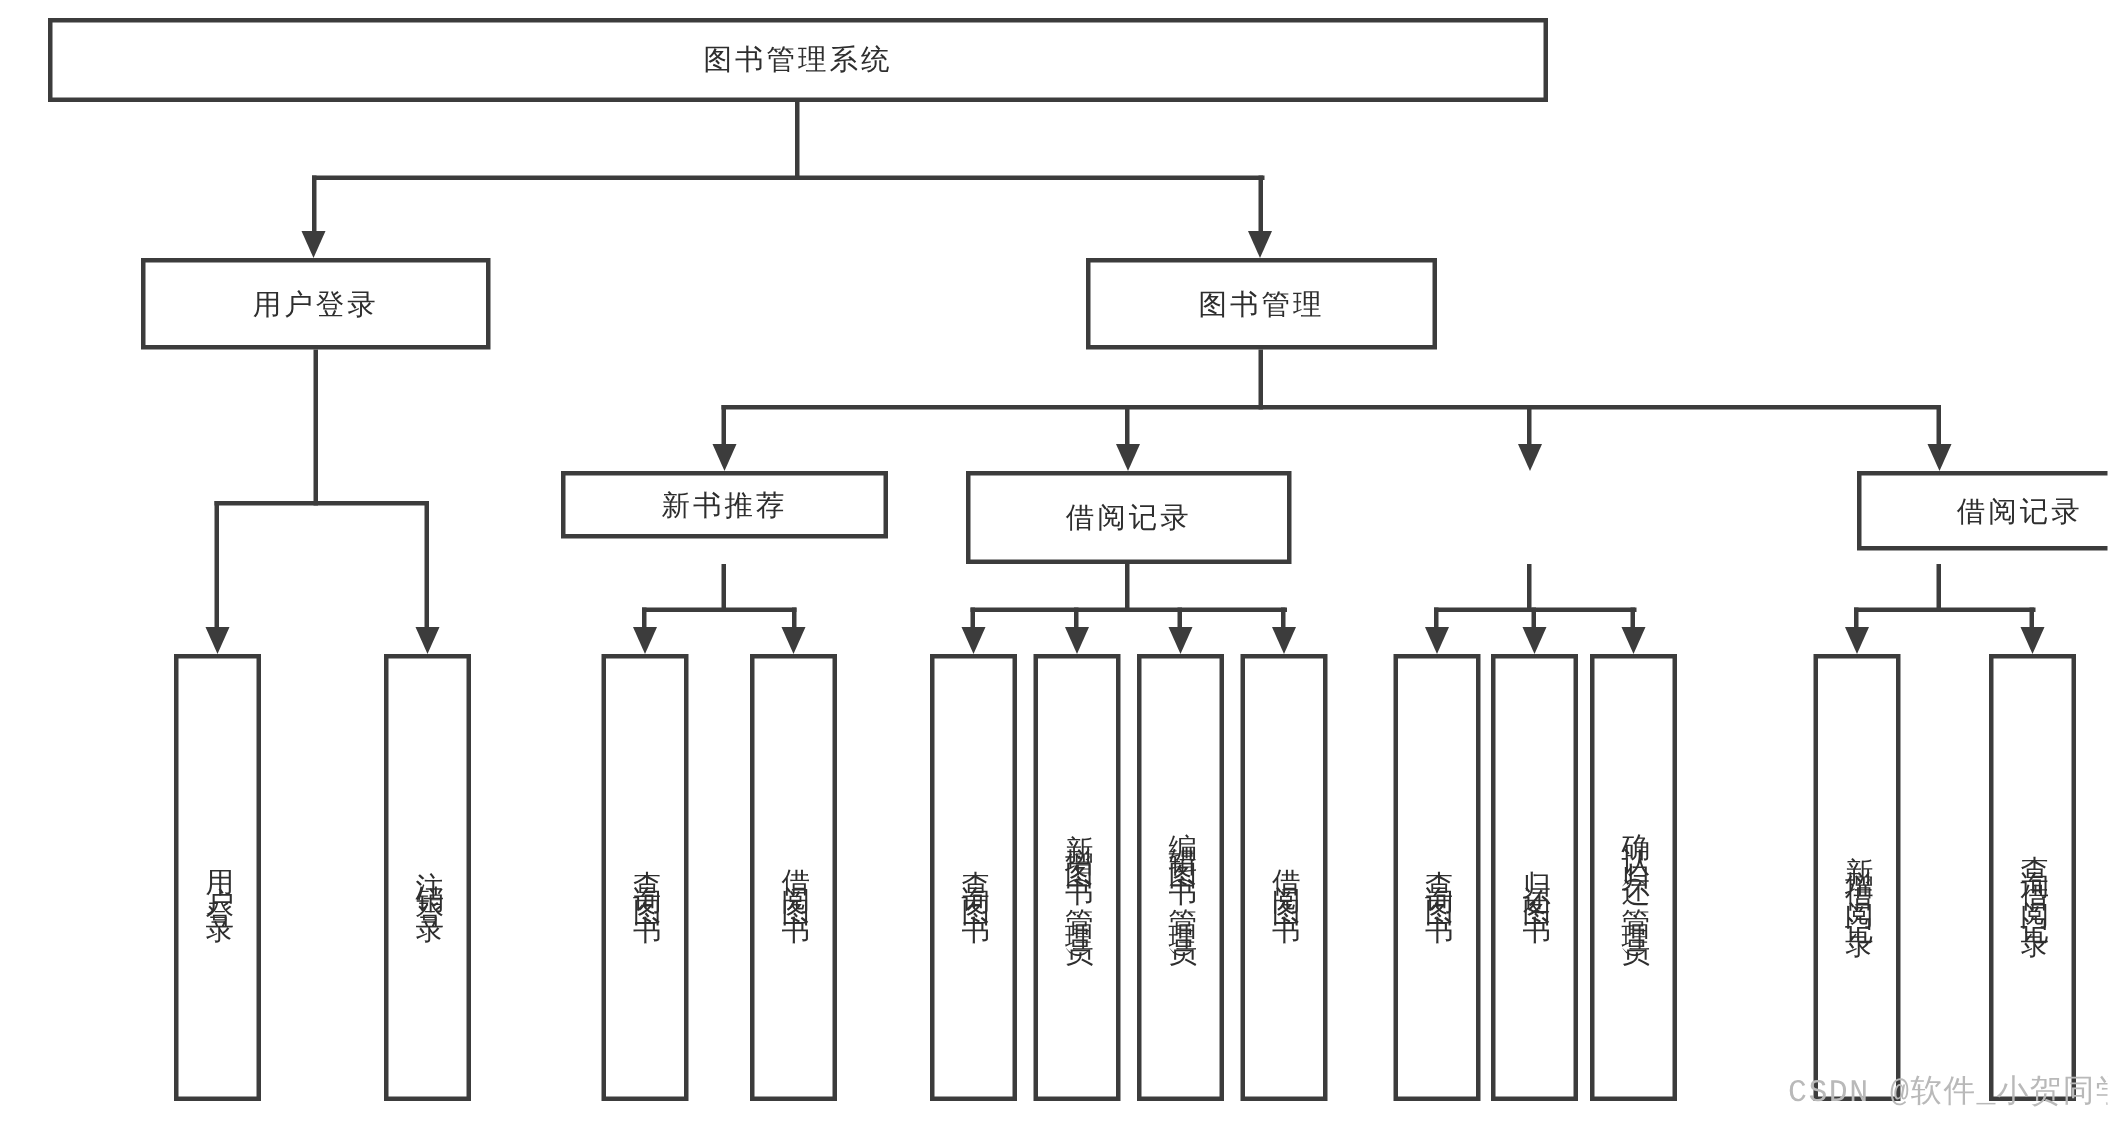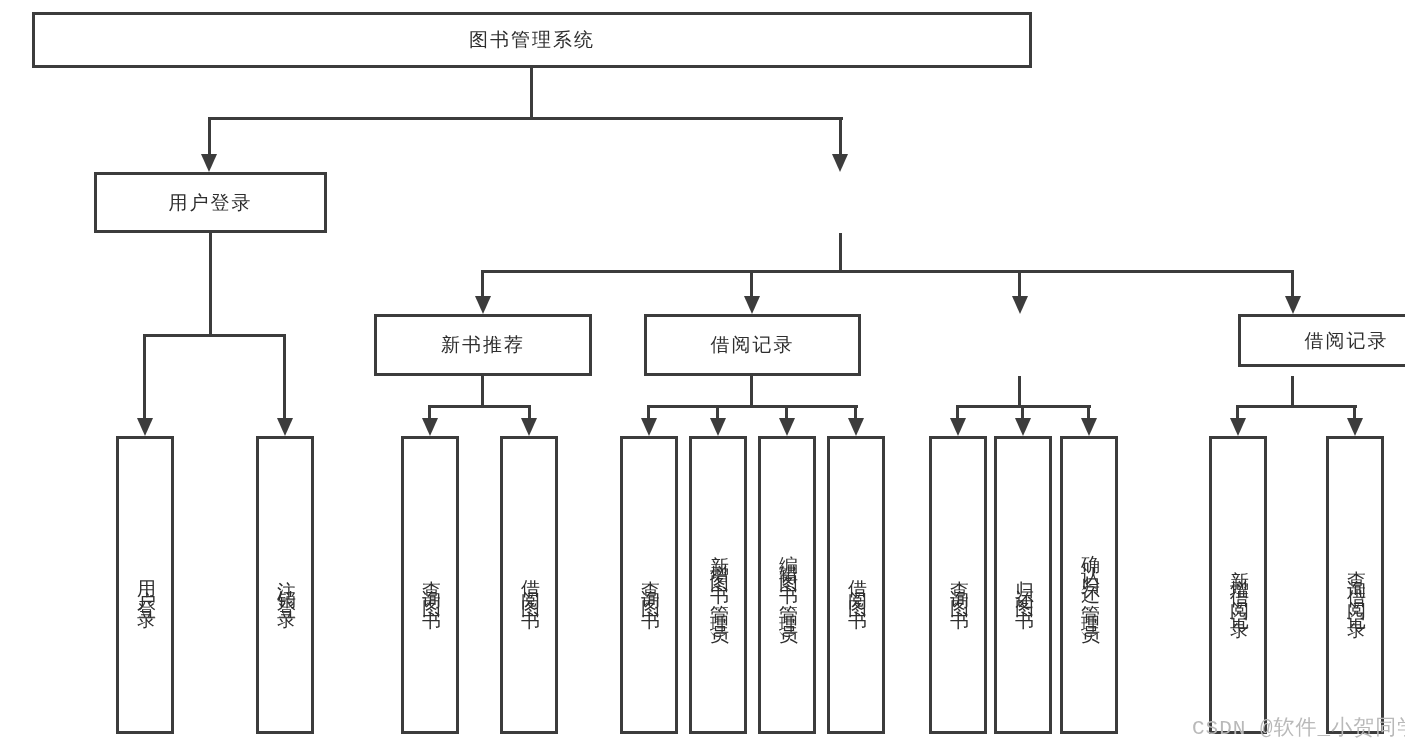--- a/index.html
+++ b/index.html
@@ -49,40 +49,41 @@
   <div class="box" style="left:20px;top:12px;width:1000px;height:56px;">图书管理系统</div>
 
   <div class="v" style="left:518px;top:68px;height:51px;"></div>
   <div class="h" style="left:196px;top:117px;width:635px;"></div>
   <div class="v" style="left:196px;top:117px;height:39px;"></div>
   <div class="arrow" style="left:189px;top:154px;"></div>
   <div class="v" style="left:827px;top:117px;height:39px;"></div>
   <div class="arrow" style="left:820px;top:154px;"></div>
 
   <div class="box" style="left:82px;top:172px;width:233px;height:61px;">用户登录</div>
+  <div class="box" style="left:712px;top:172px;width:234px;height:61px;">图书管理</div>
 
   <div class="v" style="left:197px;top:233px;height:104px;"></div>
   <div class="h" style="left:131px;top:334px;width:143px;"></div>
   <div class="v" style="left:131px;top:334px;height:86px;"></div>
   <div class="arrow" style="left:125px;top:418px;"></div>
   <div class="v" style="left:271px;top:334px;height:86px;"></div>
   <div class="arrow" style="left:265px;top:418px;"></div>
 
   <div class="v" style="left:827px;top:233px;height:40px;"></div>
   <div class="h" style="left:469px;top:270px;width:813px;"></div>
   <div class="v" style="left:469px;top:270px;height:28px;"></div>
   <div class="arrow" style="left:463px;top:296px;"></div>
   <div class="v" style="left:738px;top:270px;height:28px;"></div>
   <div class="arrow" style="left:732px;top:296px;"></div>
   <div class="v" style="left:1006px;top:270px;height:28px;"></div>
   <div class="arrow" style="left:1000px;top:296px;"></div>
   <div class="v" style="left:1279px;top:270px;height:28px;"></div>
   <div class="arrow" style="left:1273px;top:296px;"></div>
 
-  <div class="box" style="left:362px;top:314px;width:218px;height:62px;">新书推荐</div>
+  <div class="box" style="left:362px;top:314px;width:218px;height:45px;">新书推荐</div>
   <div class="box" style="left:632px;top:314px;width:217px;height:62px;">借阅记录</div>
   <div class="box" style="left:1226px;top:314px;width:217px;height:53px;">借阅记录</div>
 
   <div class="v" style="left:469px;top:376px;height:32px;"></div>
   <div class="h" style="left:416px;top:405px;width:103px;"></div>
   <div class="v" style="left:416px;top:405px;height:16px;"></div>
   <div class="arrow" style="left:410px;top:418px;"></div>
   <div class="v" style="left:516px;top:405px;height:16px;"></div>
   <div class="arrow" style="left:509px;top:418px;"></div>
 

